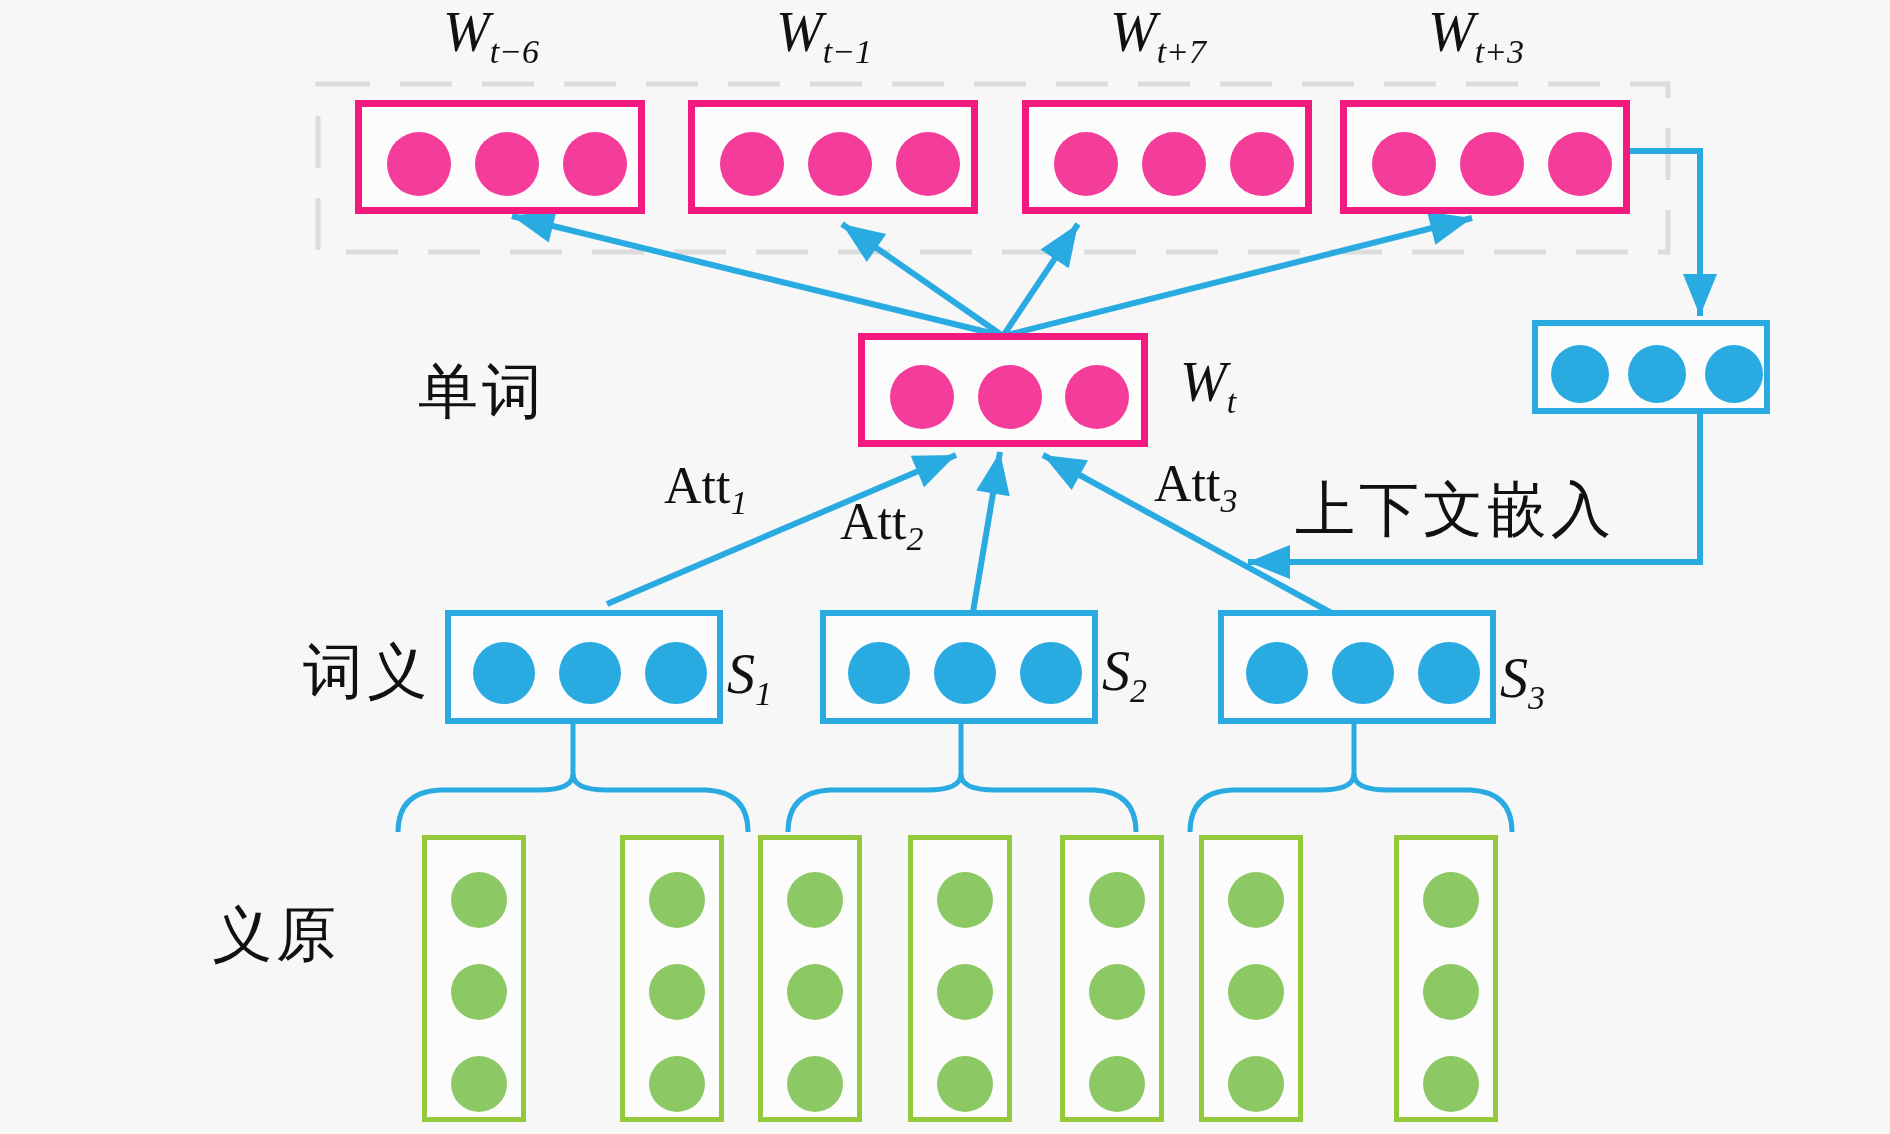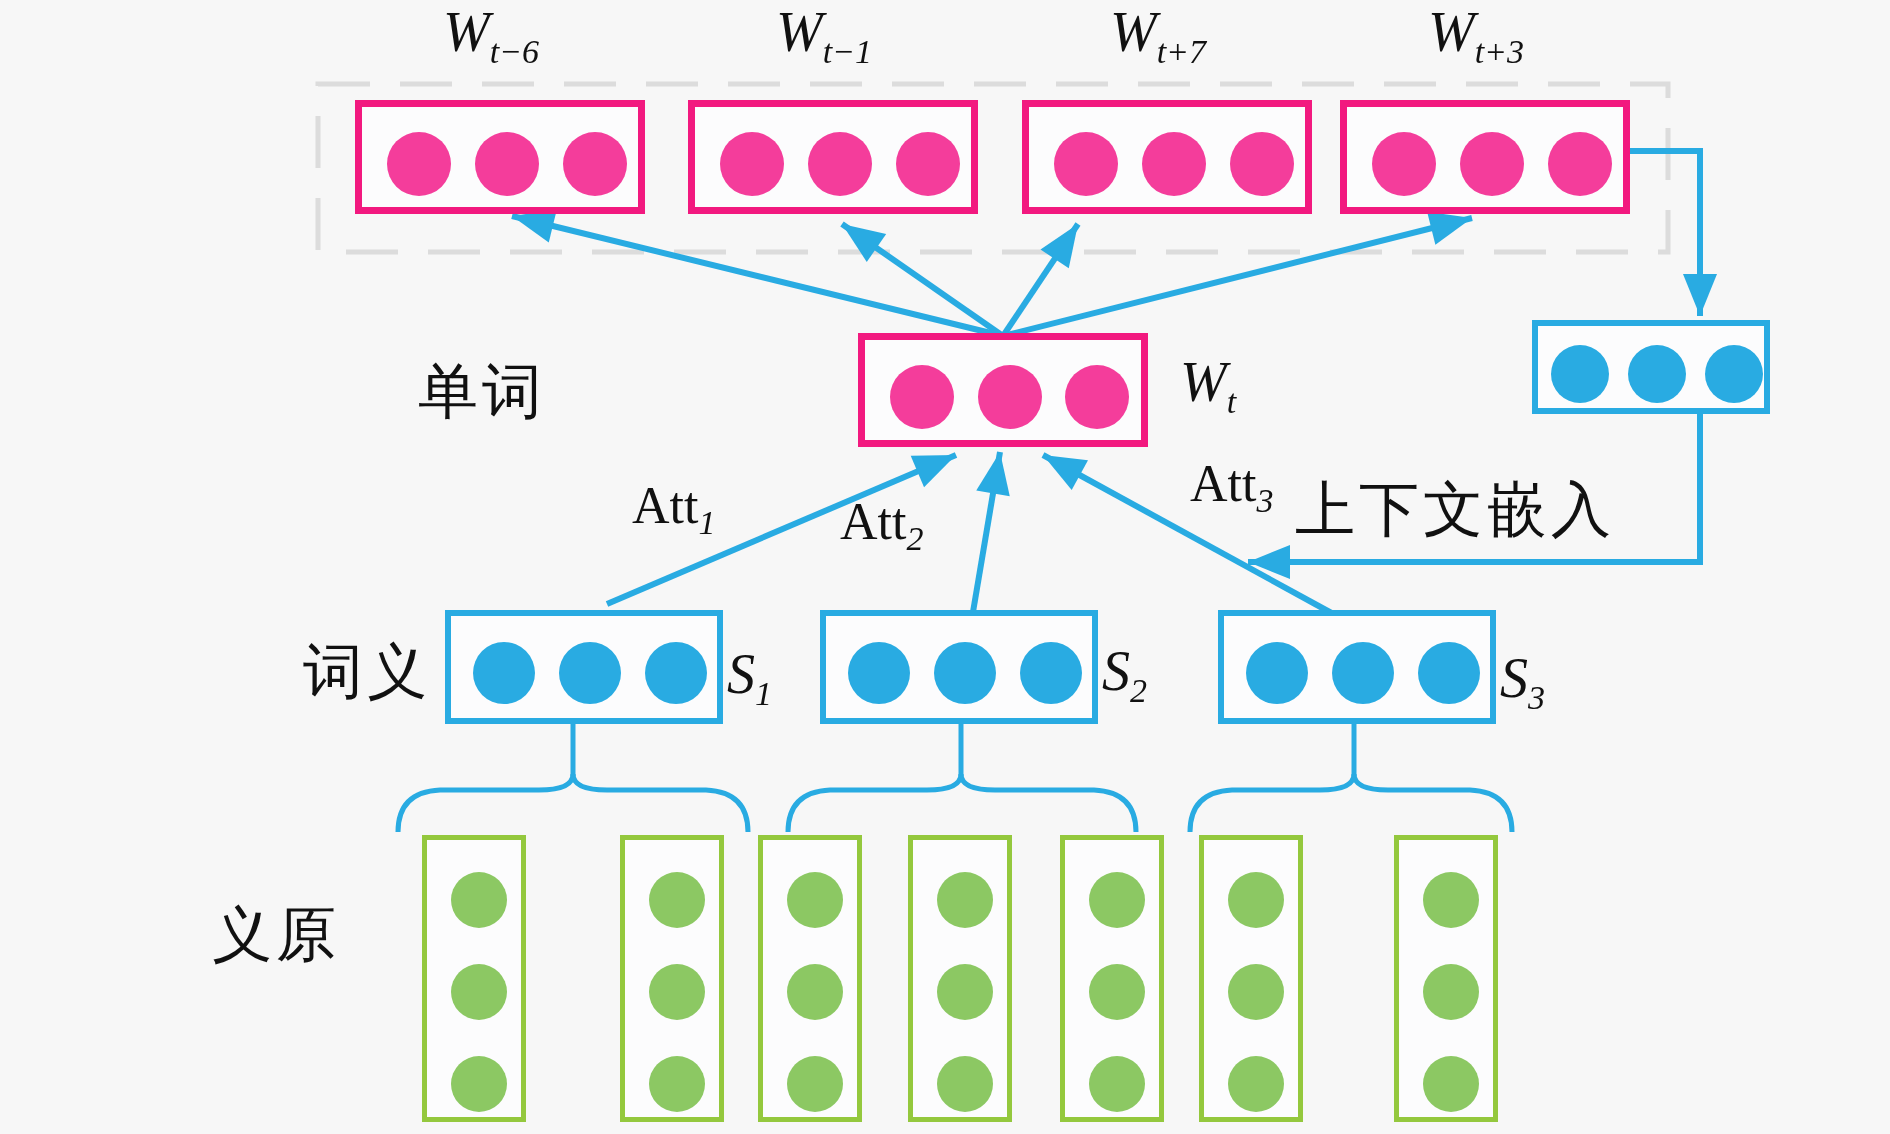--- a/index.html
+++ b/index.html
@@ -159,17 +159,17 @@
   <div class="lbl math" style="left:776px;top:4px;"><span>W</span><sub>t−1</sub></div>
   <div class="lbl math" style="left:1110px;top:4px;"><span>W</span><sub>t+7</sub></div>
   <div class="lbl math" style="left:1428px;top:4px;"><span>W</span><sub>t+3</sub></div>
 
   <div class="lbl math" style="left:1180px;top:354px;"><span>W</span><sub>t</sub></div>
 
   <div class="lbl math" style="left:727px;top:646px;"><span>S</span><sub>1</sub></div>
   <div class="lbl math" style="left:1102px;top:643px;"><span>S</span><sub>2</sub></div>
   <div class="lbl math" style="left:1500px;top:650px;"><span>S</span><sub>3</sub></div>
 
-  <div class="lbl att" style="left:632px;top:460px;margin-top:20px;"><span>Att</span><sub>1</sub></div>
+  <div class="lbl att" style="left:664px;top:460px;"><span>Att</span><sub>1</sub></div>
   <div class="lbl att" style="left:840px;top:496px;"><span>Att</span><sub>2</sub></div>
-  <div class="lbl att" style="left:1190px;top:458px;"><span>Att</span><sub>3</sub></div>
+  <div class="lbl att" style="left:1154px;top:458px;"><span>Att</span><sub>3</sub></div>
 
 </div>
 
 </body></html>

